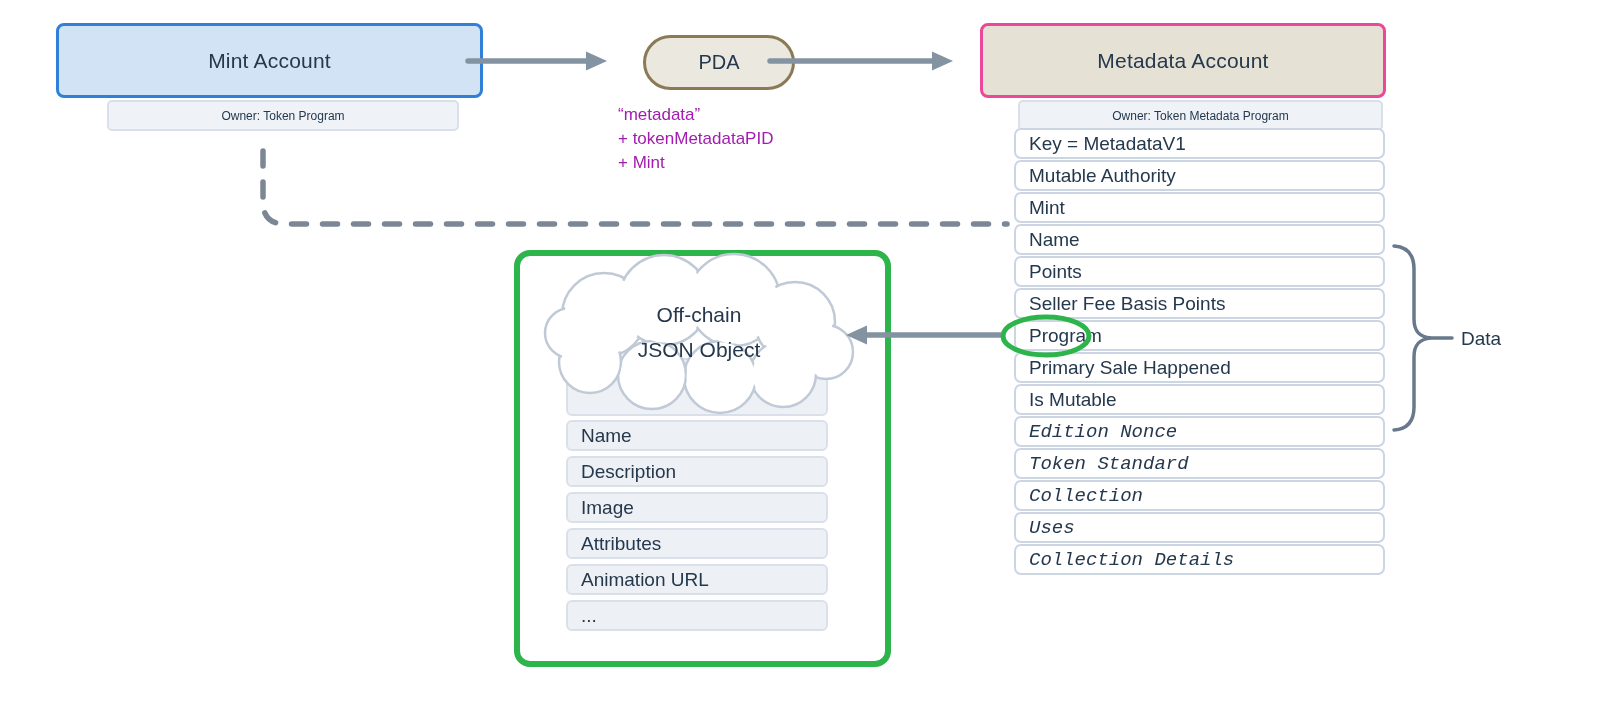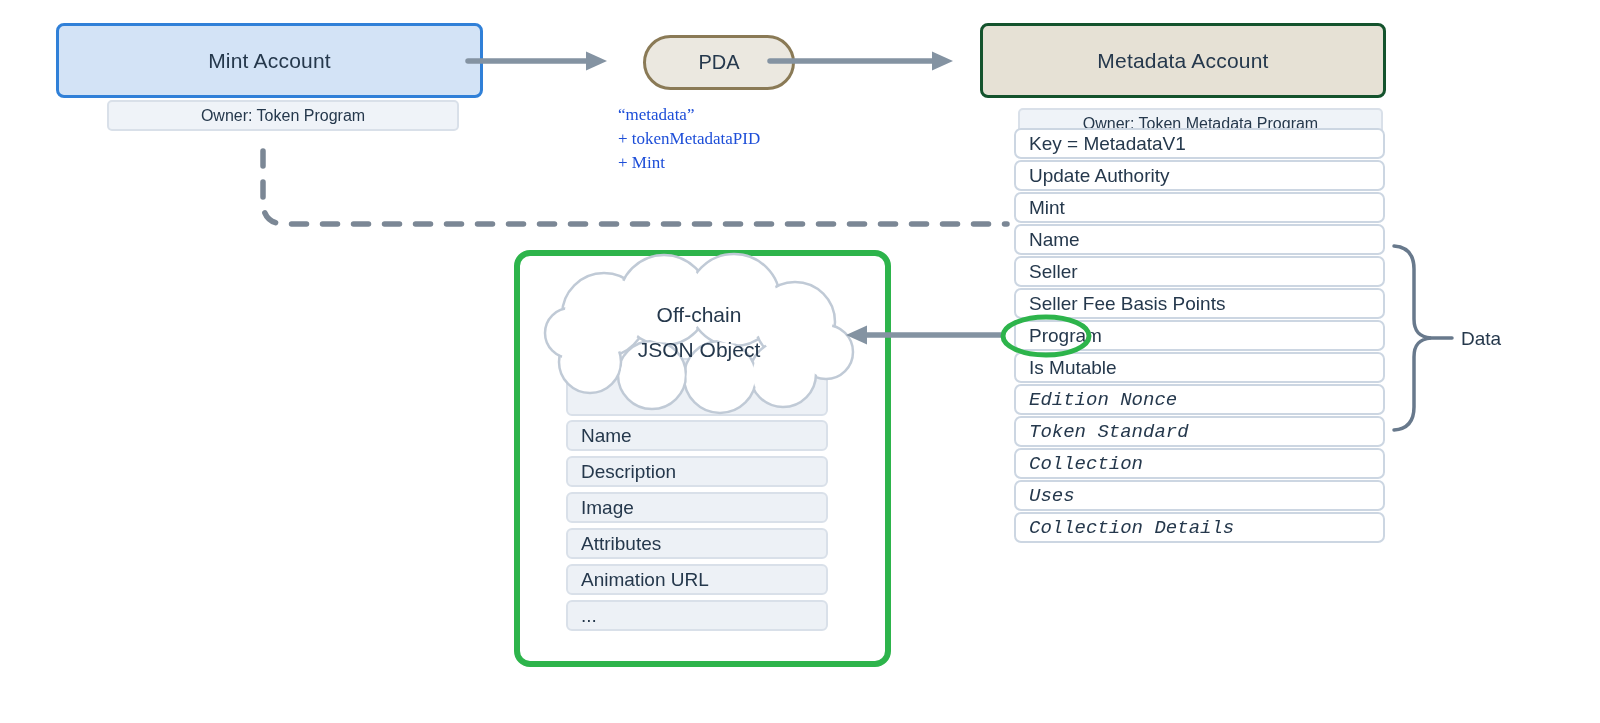--- a/index.html
+++ b/index.html
@@ -20,45 +20,44 @@
     display: flex; align-items: center; justify-content: center;
     font-size: 21px; font-weight: 500; letter-spacing: .2px;
     border-radius: 8px;
   }
   .mint-box {
     left: 56px; top: 23px; width: 427px; height: 75px;
     background: #d3e3f6; border: 3px solid #3080d8;
   }
   .meta-box {
     left: 980px; top: 23px; width: 406px; height: 75px;
-    background: #e6e1d5; border: 3px solid #14532d;
+    background: #e6e1d5; border: 3px solid #ec4899;
   }
 
   
   .owner-row {
     position: absolute;
     display: flex; align-items: center; justify-content: center;
     background: #eff3f8; border: 2px solid #d9e0e9; border-radius: 5px;
-    font-size: 16px; font-weight: 500;
+    font-size: 12px; font-weight: 500;
   }
   .mint-owner { left: 107px; top: 100px; width: 352px; height: 31px; }
-  .meta-owner { left: 1018px; top: 108px; width: 365px; height: 31px; }
+  .meta-owner { left: 1018px; top: 100px; width: 365px; height: 31px; }
 
   
   .pda-pill {
     position: absolute; left: 643px; top: 35px; width: 152px; height: 55px;
     background: #ebe8e0; border: 3px solid #8a7a56; border-radius: 28px;
     display: flex; align-items: center; justify-content: center;
     font-size: 20px; font-weight: 500;
   }
   .pda-seeds {
     position: absolute; left: 618px; top: 103px;
-    font-size: 17px; font-weight: 500; line-height: 24px; color: #1d4ed8;
+    font-size: 17px; font-weight: 500; line-height: 24px; color: #a21caf;
     white-space: pre-line;
-    font-family: Liberation Serif, serif;
   }
 
   
   .meta-rows {
     position: absolute; left: 1014px; top: 128px; width: 371px;
     display: flex; flex-direction: column; gap: 1px;
   }
   .field-row {
     height: 31px; flex: 0 0 31px;
     display: flex; align-items: center;
@@ -133,26 +132,27 @@
 
   <div class="acct-box meta-box">
     <span>Metadata Account</span>
   </div>
   <div class="owner-row meta-owner">
     <span>Owner: Token Metadata Program</span>
   </div>
   <div class="meta-rows">
 
   <div class="field-row">Key = MetadataV1</div>
-      <div class="field-row">Update Authority</div>
+      <div class="field-row">Mutable Authority</div>
       <div class="field-row">Mint</div>
       <div class="field-row">Name</div>
-      <div class="field-row">Seller</div>
+      <div class="field-row">Points</div>
       <div class="field-row">Seller Fee Basis Points</div>
       <div class="field-row">Program</div>
+      <div class="field-row">Primary Sale Happened</div>
       <div class="field-row">Is Mutable</div>
       <div class="field-row italic">Edition Nonce</div>
       <div class="field-row italic">Token Standard</div>
       <div class="field-row italic">Collection</div>
       <div class="field-row italic">Uses</div>
       <div class="field-row italic">Collection Details</div>
     </div>
 
   <svg class="overlay" viewBox="0 0 1600 723">
 

